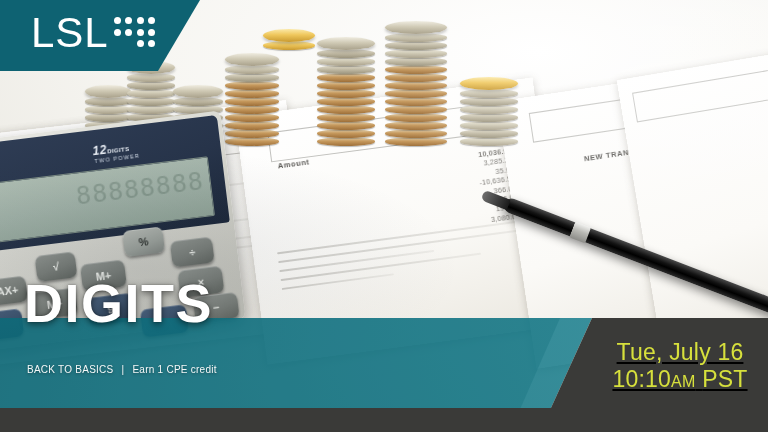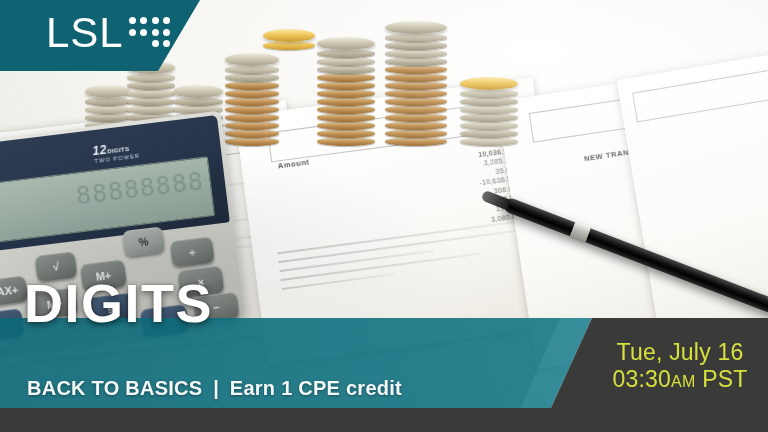--- a/index.html
+++ b/index.html
@@ -157,21 +157,21 @@
   }
 
   
   .logo-block{
     position:absolute;left:0;top:0;width:200px;height:71px;
     background:#0e6272;
     clip-path:polygon(0 0, 200px 0, 158px 71px, 0 71px);
     z-index:6;
   }
   .logo-wrap{
-    position:absolute;left:46px;top:12px;
+    position:absolute;left:31px;top:12px;
     display:flex;align-items:flex-start;
   }
   .logo-text{
     color:#fff;font-size:42px;line-height:42px;font-weight:400;
     letter-spacing:1px;font-family:"Liberation Sans", sans-serif;
   }
   .logo-dots{margin-left:5px;margin-top:5px;}
   .dot-row{display:flex;gap:4.5px;margin-bottom:4.5px;justify-content:flex-end;}
   .dot{width:7px;height:7px;border-radius:50%;background:#fff;}
 
@@ -199,38 +199,39 @@
     font-family:"Liberation Sans", sans-serif;
   }
   .subtitle{
     position:absolute;left:27px;top:341px;z-index:7;
     color:#ffffff;font-size:21.5px;line-height:24px;
     font-weight:700;font-style:italic;letter-spacing:.1px;
     text-shadow:0 1px 4px rgba(0,0,0,.40);
     white-space:nowrap;
   }
   .tagline{
-    position:absolute;left:27px;top:379px;z-index:7;
-    color:#f4f8f8;font-size:20px;line-height:19px;font-weight:700;
+    position:absolute;left:27px;top:360px;z-index:7;
+    color:#f4f8f8;font-size:10px;line-height:19px;font-weight:400;
     letter-spacing:.25px;white-space:nowrap;
     text-shadow:0 1px 3px rgba(0,0,0,.38);
   }
   .tagline .sep{padding:0 5px;}
 
   
   .date-panel{
     position:absolute;left:540px;top:318px;width:228px;height:114px;
     background:#3a3a38;
     clip-path:polygon(52px 0, 228px 0, 228px 114px, 0 114px);
     z-index:6;
   }
   .date-inner{
     position:absolute;left:52px;right:0;top:0;bottom:0;
     display:flex;flex-direction:column;align-items:center;justify-content:center;
     padding-bottom:16px;
+    text-decoration:underline;
   }
   .date-line{
     color:#d7e03c;font-size:23px;line-height:27px;font-weight:400;
     letter-spacing:.2px;white-space:nowrap;text-align:center;
   }
   .date-line .ampm{font-size:16px;letter-spacing:.3px;}
 
   
   .bottom-strip{
     position:absolute;left:0;bottom:0;width:768px;height:24px;
@@ -450,21 +451,21 @@
   <div class="tagline">
     <span>BACK TO BASICS</span>
     <span class="sep">|</span>
     <span>Earn 1 CPE credit</span>
   </div>
 
   <div class="date-panel">
     <div class="date-inner">
       <div class="date-line">Tue, July 16</div>
       <div class="date-line">
-        <span>03:30</span><span class="ampm">AM</span>
+        <span>10:10</span><span class="ampm">AM</span>
         <span>PST</span>
       </div>
     </div>
   </div>
 
   <div class="bottom-strip"></div>
 
 </div>
 
 </body></html>

